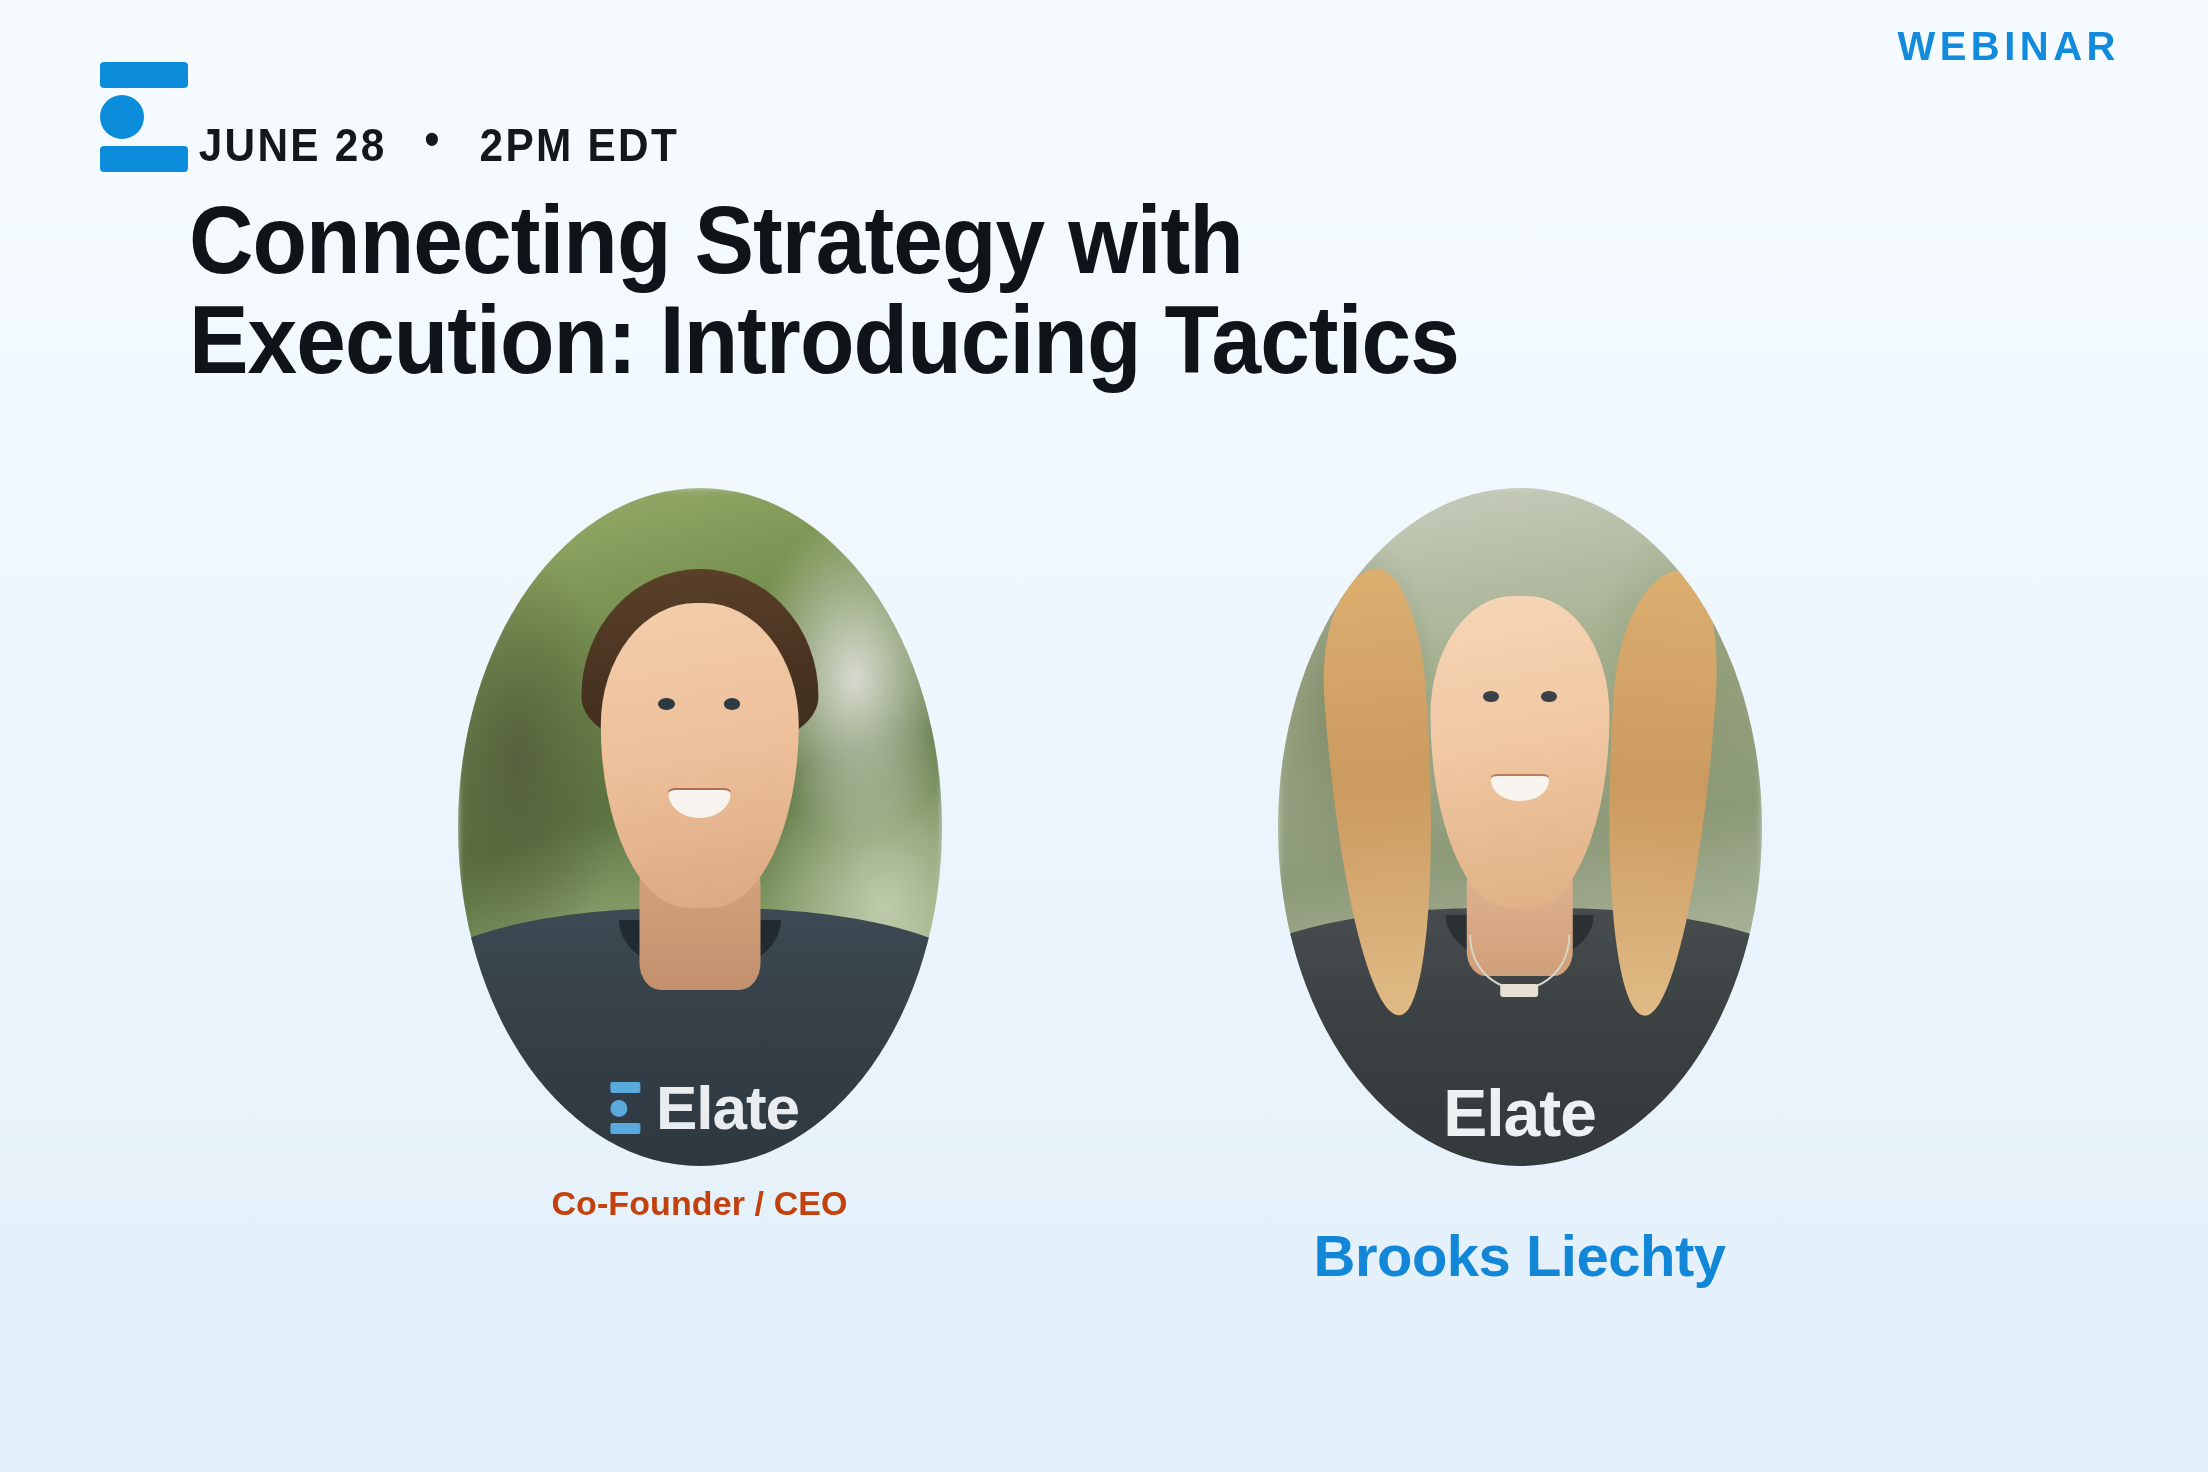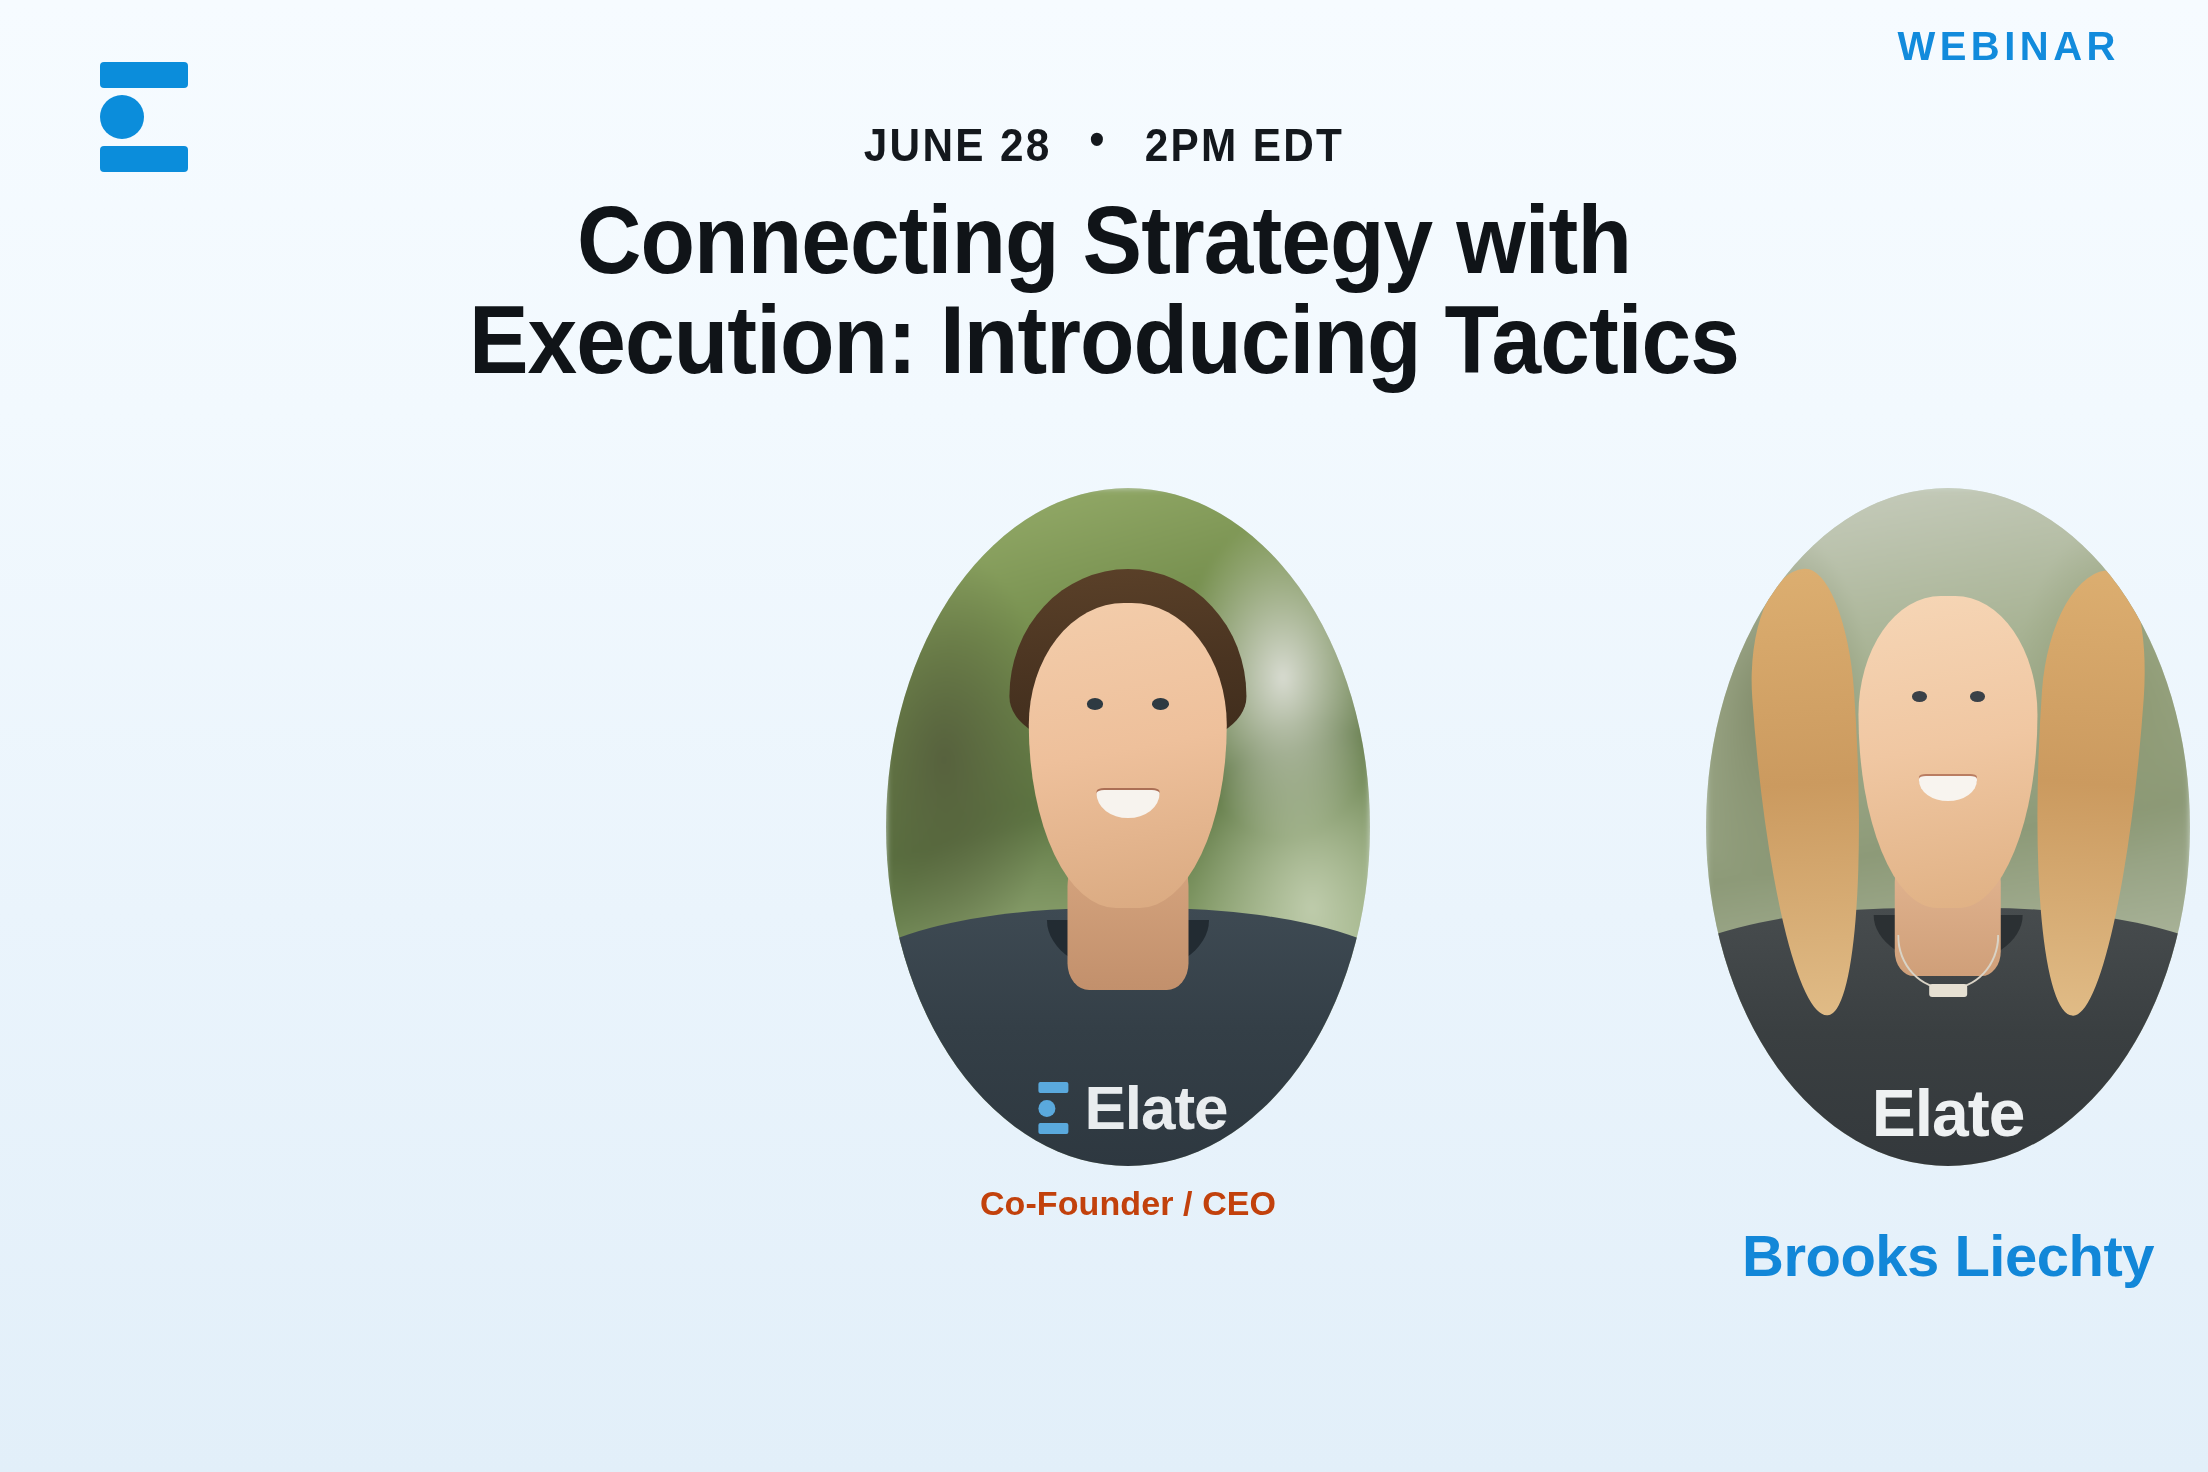--- a/index.html
+++ b/index.html
@@ -63,21 +63,20 @@
     color: #128bdc;
     font-family: "Liberation Sans", sans-serif;
   }
 
   
   .header {
     position: absolute;
     left: 0;
     right: 0;
     top: 118px;
-    text-align: center;
     padding: 0 120px;
   }
 
   .date-line {
     font-size: 46px;
     font-weight: 700;
     letter-spacing: 2.5px;
     color: #14181d;
     font-family: "Liberation Sans Narrow", "Liberation Sans", sans-serif;
     transform: scaleX(0.92);
@@ -102,21 +101,21 @@
   }
   .headline-line { display: block; white-space: nowrap; }
 
   
   .speakers {
     position: absolute;
     left: 0;
     right: 0;
     top: 488px;
     display: flex;
-    justify-content: flex-end;
+    justify-content: center;
     gap: 300px;
     padding-left: 11px;
   }
   .speaker {
     width: 520px;
     display: flex;
     flex-direction: column;
     align-items: center;
   }
 

